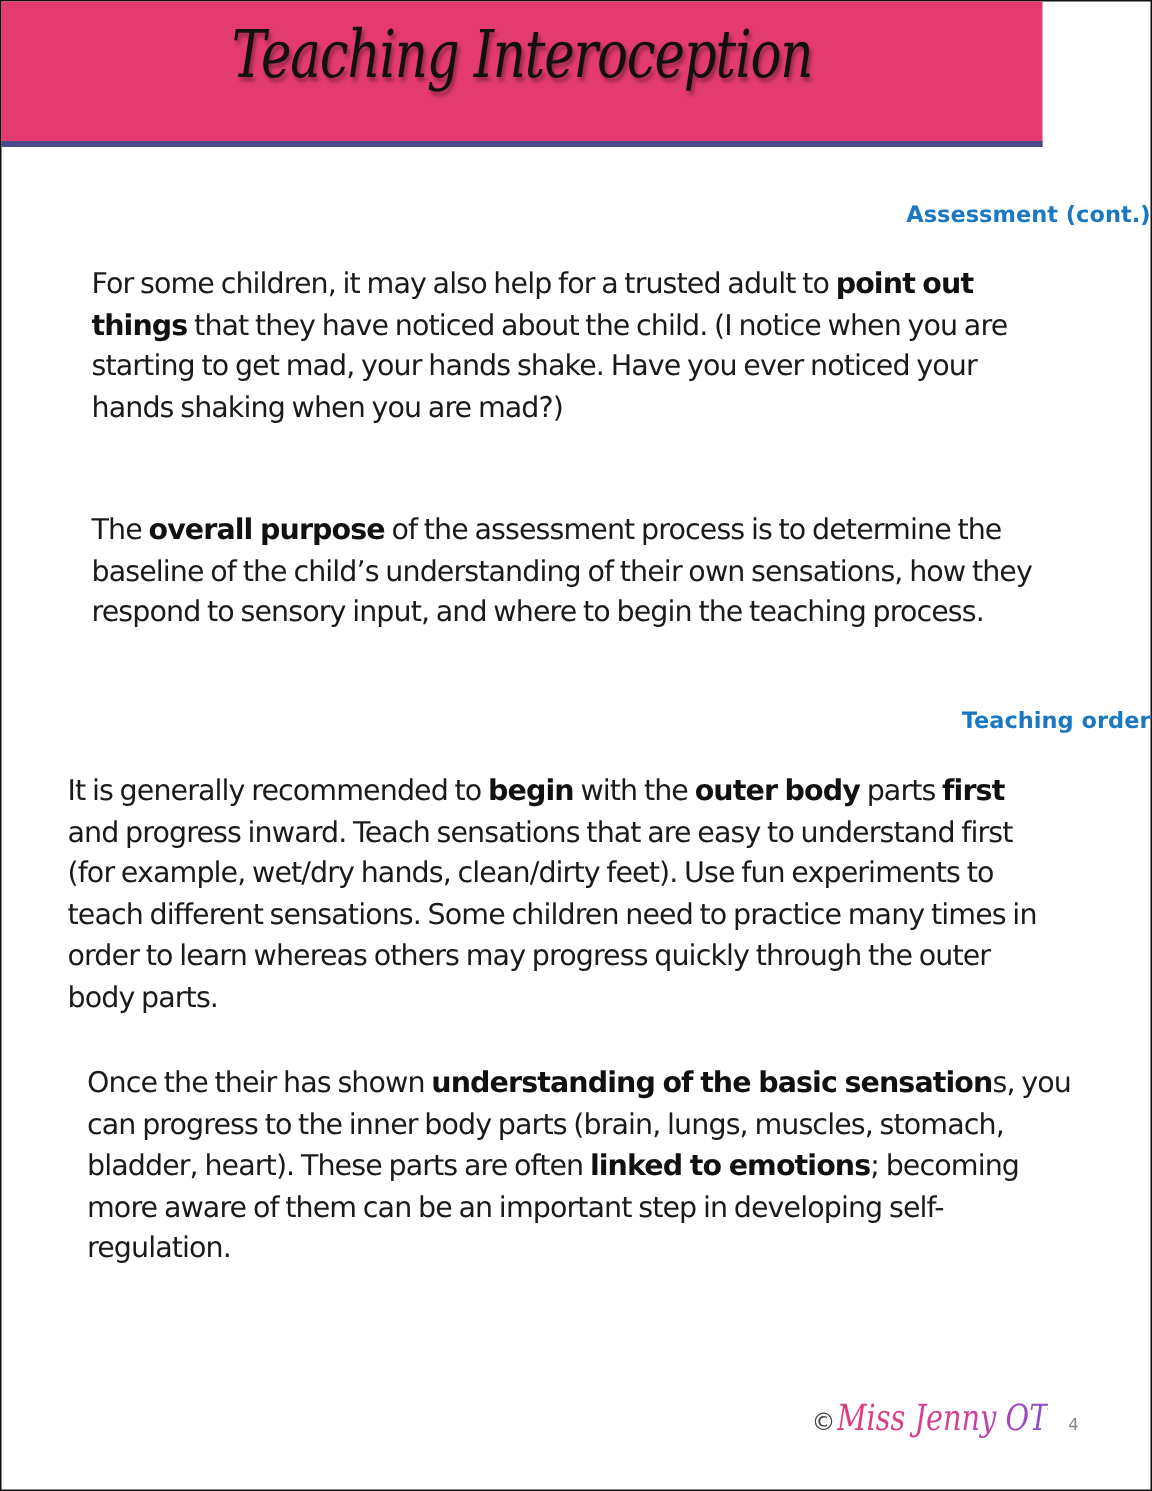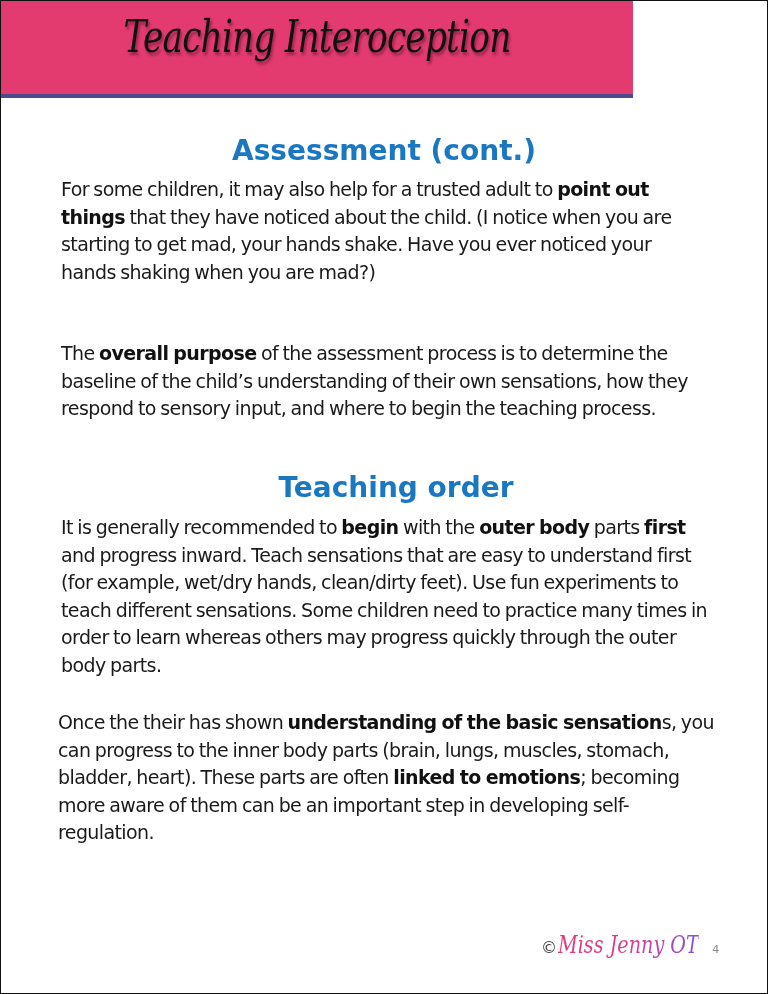--- a/index.html
+++ b/index.html
@@ -9,42 +9,42 @@
     font-family: "DejaVu Sans", sans-serif;
   }
   .page {
     position: relative;
     width: 766px; height: 992px;
     border: 1px solid #111;
     background: #fff;
     box-sizing: content-box;
   }
   .banner {
-    position: absolute; left: 0; top: 0; width: 632px; height: 93px;
+    position: absolute; left: 0; top: 0; width: 694px; height: 93px;
     background: #e33a6f;
     border-bottom: 4px solid #4a4a8c;
   }
   .banner-title {
     position: absolute; left: 0; right: 0; top: 10px;
     text-align: center;
     font-family: "DejaVu Serif", serif;
     font-style: italic;
     font-size: 44px;
     letter-spacing: -1px;
     color: #111;
     text-shadow: 2px 3px 3px rgba(0,0,0,0.35);
     transform: scaleX(0.78);
   }
   .heading {
     position: absolute; left: 0; right: 0;
-    text-align: center;
+    text-align: right;
     font-family: "DejaVu Sans", sans-serif;
     font-weight: bold;
     color: #1a78c2;
-    font-size: 28px;
+    font-size: 15px;
   }
   .para {
     position: absolute;
     font-family: "DejaVu Sans", sans-serif;
     font-size: 19px;
     line-height: 27.5px;
     color: #1a1a1a;
     letter-spacing: -0.6px;
     word-spacing: -1px;
   }
@@ -81,21 +81,21 @@
   <div class="para" style="left:60px; top:339px; width:640px;">
     <span>The </span><b>overall purpose</b><span> of the assessment process is to determine the baseline of the child’s understanding of their own sensations, how they respond to sensory input, and where to begin the teaching process.</span>
   </div>
 
   <div class="para" style="left:60px; top:175px; width:640px;">
     <span>For some children, it may also help for a trusted adult to </span><b>point out things</b><span> that they have noticed about the child. (I notice when you are starting to get mad, your hands shake. Have you ever noticed your hands shaking when you are mad?)</span>
   </div>
 
   <div class="heading" style="top:470px;padding-left:24px;">Teaching order</div>
 
-  <div class="para" style="left:60px; top:513px; width:660px;">
+  <div class="para" style="left:44px; top:513px; width:660px;">
     <span>It is generally recommended to </span><b>begin</b><span> with the </span><b>outer body</b><span> parts </span><b>first</b><span> and progress inward. Teach sensations that are easy to understand first (for example, wet/dry hands, clean/dirty feet). Use fun experiments to teach different sensations. Some children need to practice many times in order to learn whereas others may progress quickly through the outer body parts.</span>
   </div>
 
   <div class="para" style="left:57px; top:708px; width:665px;">
     <span>Once the their has shown </span><b>understanding of the basic sensation</b><span>s, you can progress to the inner body parts (brain, lungs, muscles, stomach, bladder, heart). These parts are often </span><b>linked to emotions</b><span>; becoming more aware of them can be an important step in developing self-regulation.</span>
   </div>
 
   <div class="footer">
     <span class="copy">©</span>
     <span class="brand">Miss Jenny OT</span>

